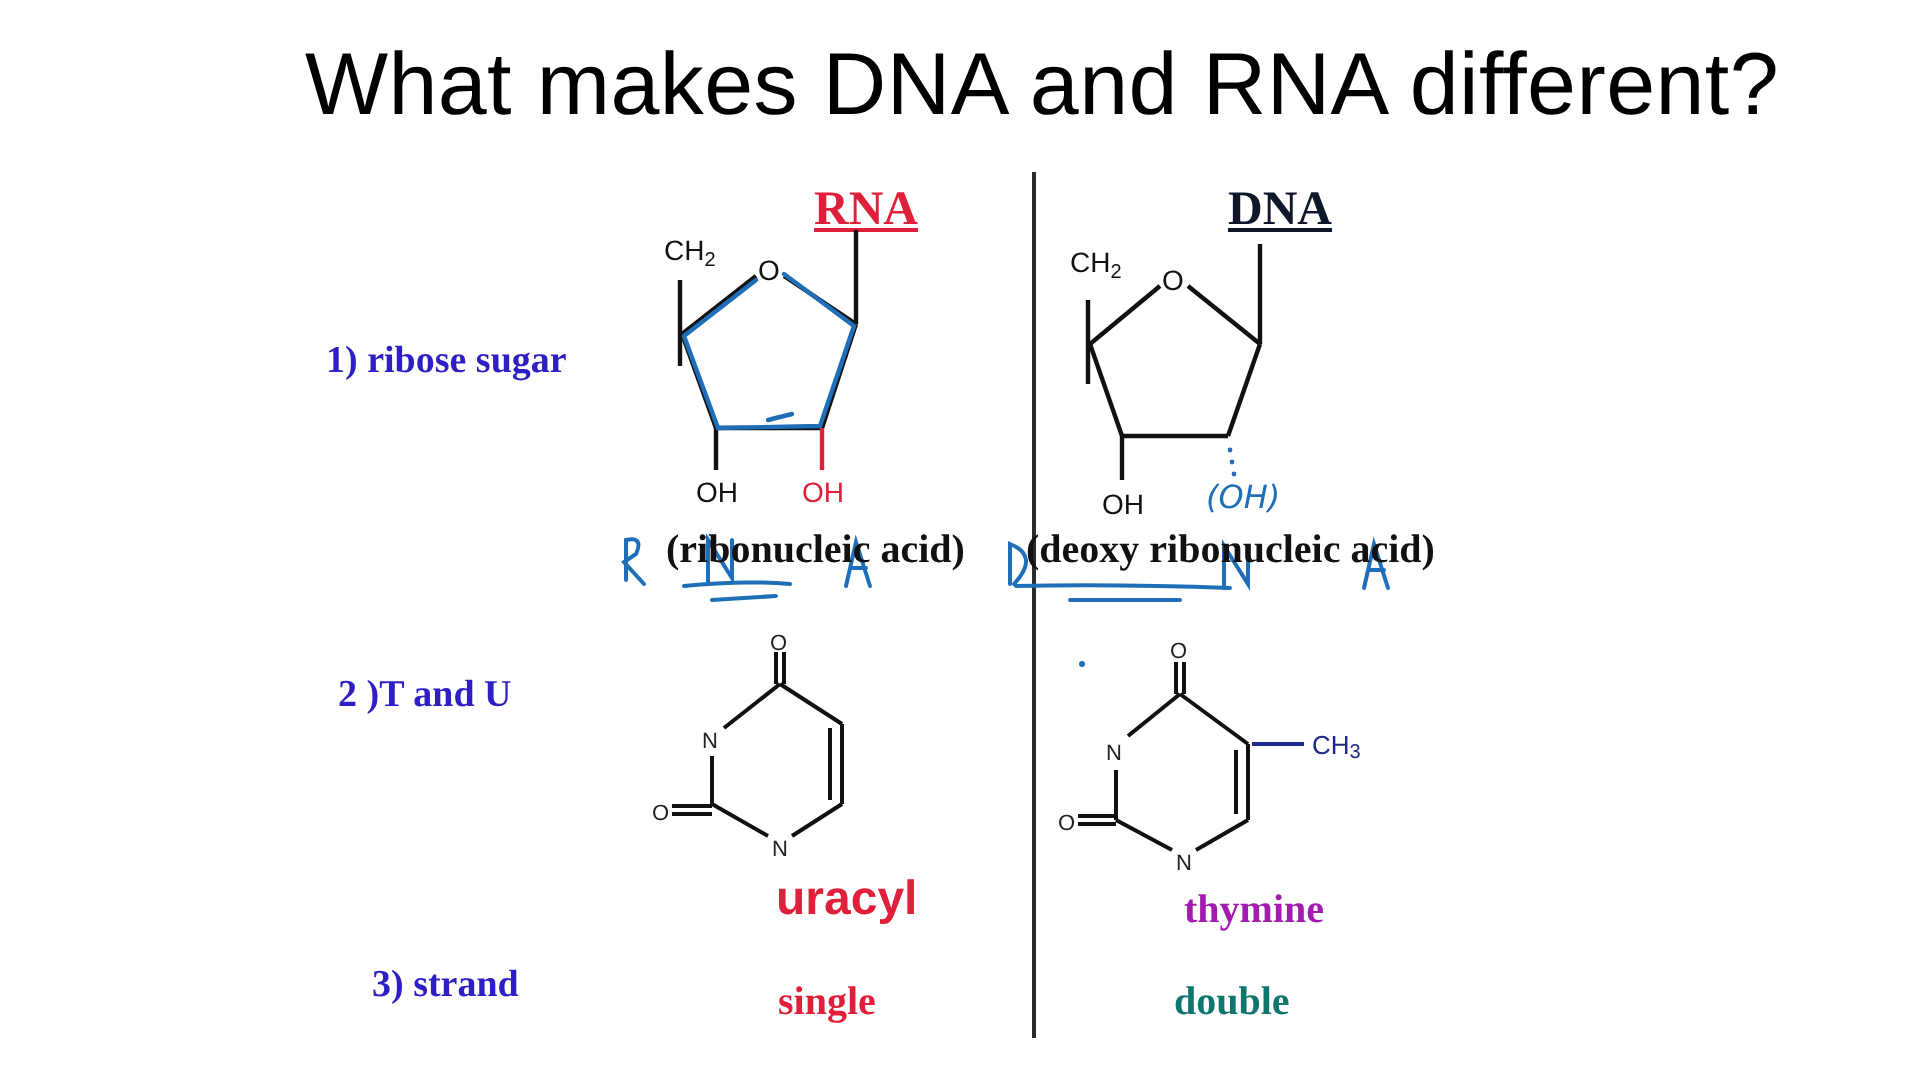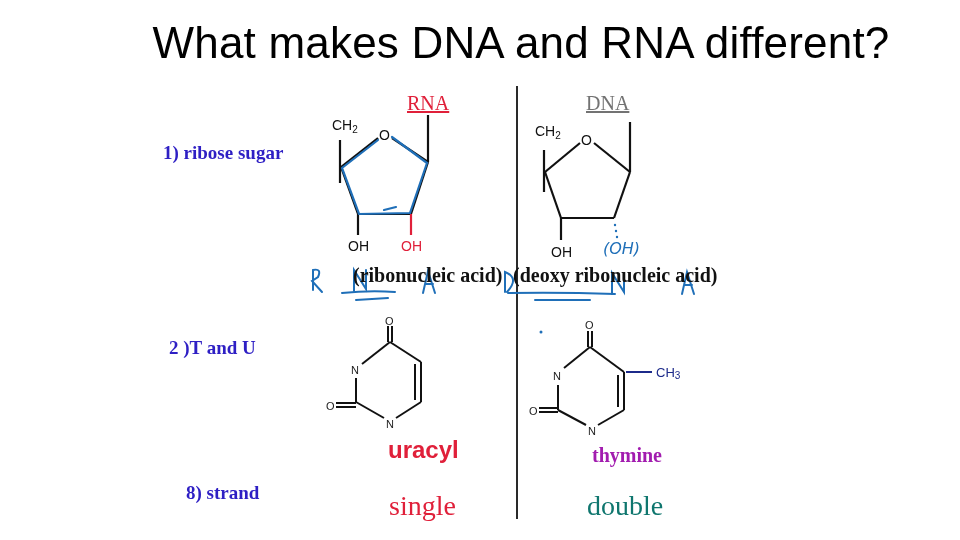--- a/index.html
+++ b/index.html
@@ -7,42 +7,42 @@
       width: 960px; height: 540px; background: #ffffff;
       position: relative; overflow: hidden;
       font-family: "Liberation Serif", serif;
     }
     .abs { position: absolute; margin-left: 41px; }
     .title {
       left: 0; top: 18px; width: 960px; text-align: center;
       font-family: "Liberation Sans", sans-serif;
       font-size: 44px; color: #000; letter-spacing: 0.2px;
     }
-    .col-head { font-weight: normal; font-size: 20px; text-decoration: underline; }
+    .col-head { font-weight: bold; font-size: 24px; text-decoration: underline; }
     .row-label { font-weight: bold; font-size: 19px; color: #2e1fc4; }
     .full-name { font-weight: bold; font-size: 20px; color: #111; white-space: nowrap; }
     .base-name-rna { font-family: "Liberation Sans", sans-serif; font-weight: bold; font-size: 24px; color: #e0203a; }
     .base-name-dna { font-weight: bold; font-size: 20px; color: #a21caf; }
-    .strand { font-weight: normal; font-size: 28px; }
+    .strand { font-weight: bold; font-size: 20px; }
     .divider { left: 475px; top: 86px; width: 2px; height: 433px; background: #2a2a2a; }
     svg { position: absolute; left: 0; top: 0; }
     .chem { font-family: "Liberation Sans", sans-serif; font-size: 14px; }
     .chem-sm { font-family: "Liberation Sans", sans-serif; font-size: 11px; }
   </style>
 </head>
 <body>
 
 <div class="abs title">What makes DNA and RNA different?</div>
 
-<div class="abs row-label" style="left:122px; top:142px;">1) ribose sugar</div>
+<div class="abs row-label" style="left:122px; top:170px;">1) ribose sugar</div>
 <div class="abs row-label" style="left:128px; top:337px;text-align:center;">2 )T and U</div>
-<div class="abs row-label" style="left:145px; top:482px;">8) strand</div>
+<div class="abs row-label" style="left:145px; top:482px;">3) strand</div>
 
 <div class="abs col-head" style="left:366px; top:92px; color:#e0203a;">RNA</div>
-<div class="abs col-head" style="left:545px; top:92px; color:#737373;">DNA</div>
+<div class="abs col-head" style="left:573px; top:92px; color:#0f172a;">DNA</div>
 
 <div class="abs divider"></div>
 
 <svg width="960" height="540" viewBox="0 0 960 540">
 
   <g stroke="#111" stroke-width="2.2" fill="none">
     <line x1="340" y1="140" x2="340" y2="183"></line>
     <line x1="428" y1="115" x2="428" y2="162"></line>
     <line x1="341" y1="167" x2="378" y2="138"></line>
     <line x1="392" y1="138" x2="428" y2="162"></line>
@@ -131,20 +131,20 @@
   </g>
   <line x1="626" y1="372" x2="652" y2="372" stroke="#1c2a8a" stroke-width="2"></line>
   <text class="chem-sm" x="585" y="329" fill="#222">O</text>
   <text class="chem-sm" x="553" y="380" fill="#222">N</text>
   <text class="chem-sm" x="529" y="415" fill="#222">O</text>
   <text class="chem-sm" x="588" y="435" fill="#222">N</text>
   <text x="656" y="377" fill="#1c2a8a" font-family="Liberation Sans, sans-serif" font-size="13">CH<tspan font-size="10" dy="2">3</tspan></text>
   <circle cx="541" cy="332" r="1.5" fill="#1f6fb8"></circle>
 </svg>
 
-<div class="abs full-name" style="left:312px; top:264px;text-align:right;">(ribonucleic acid)</div>
+<div class="abs full-name" style="left:292px; top:264px;text-align:right;">(ribonucleic acid)</div>
 <div class="abs full-name" style="left:472px; top:264px;">(deoxy ribonucleic acid)</div>
 
 <div class="abs base-name-rna" style="left:347px; top:436px;">uracyl</div>
 <div class="abs base-name-dna" style="left:551px; top:444px;">thymine</div>
 
 <div class="abs strand" style="left:348px; top:490px; color:#e0203a;">single</div>
 <div class="abs strand" style="left:546px; top:490px; color:#0f766e;">double</div>
 
 </body></html>

